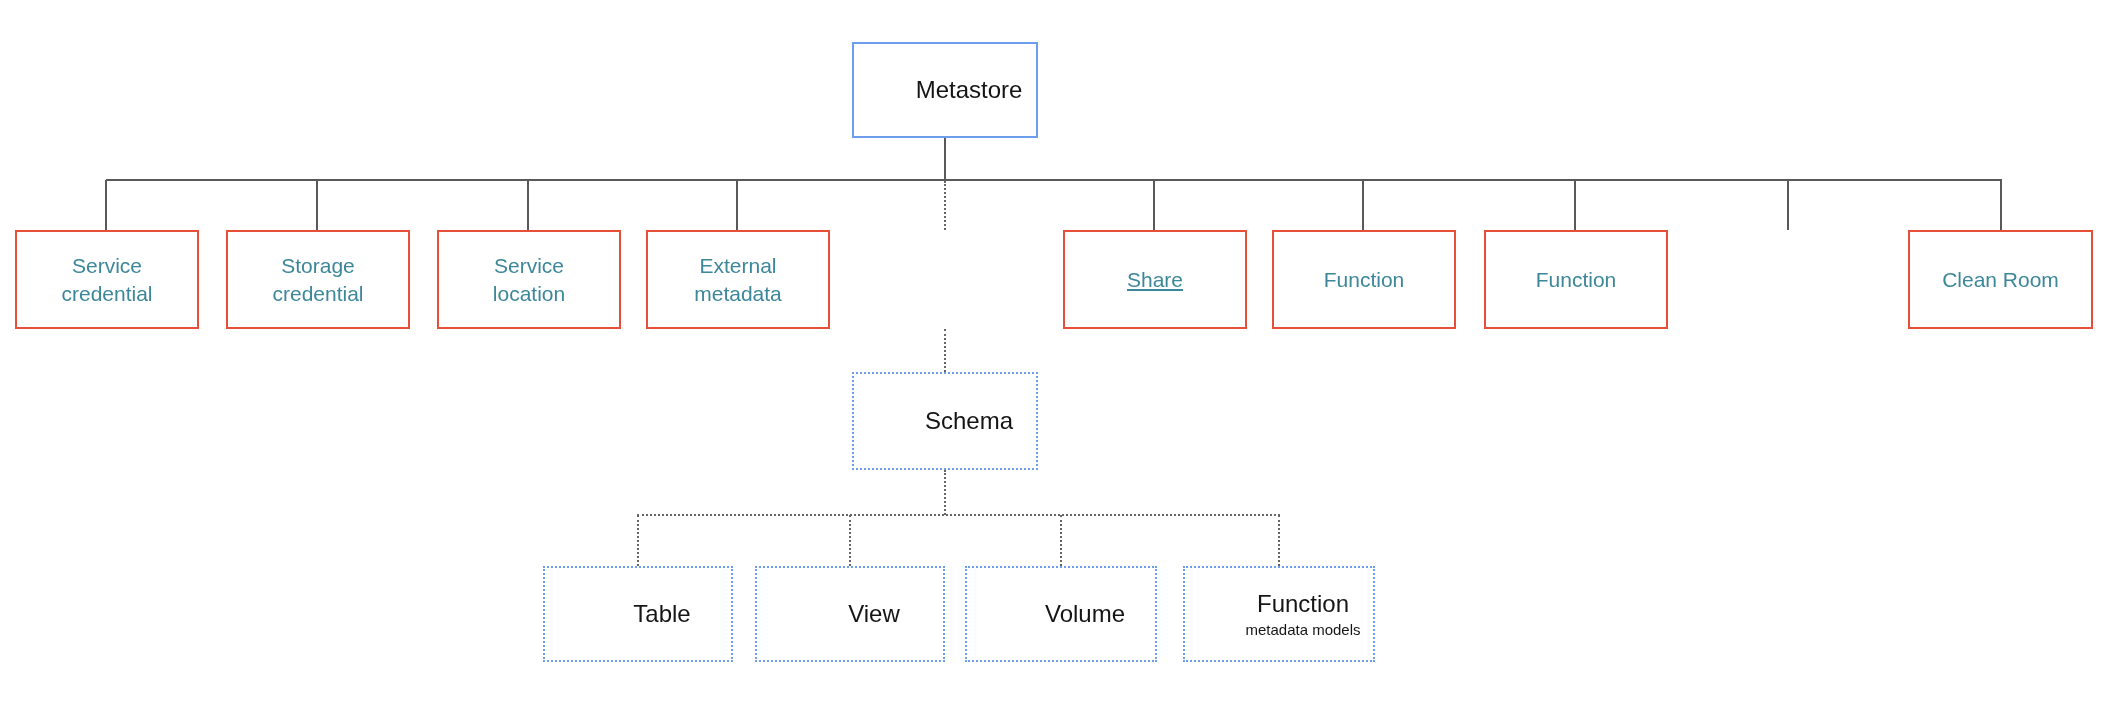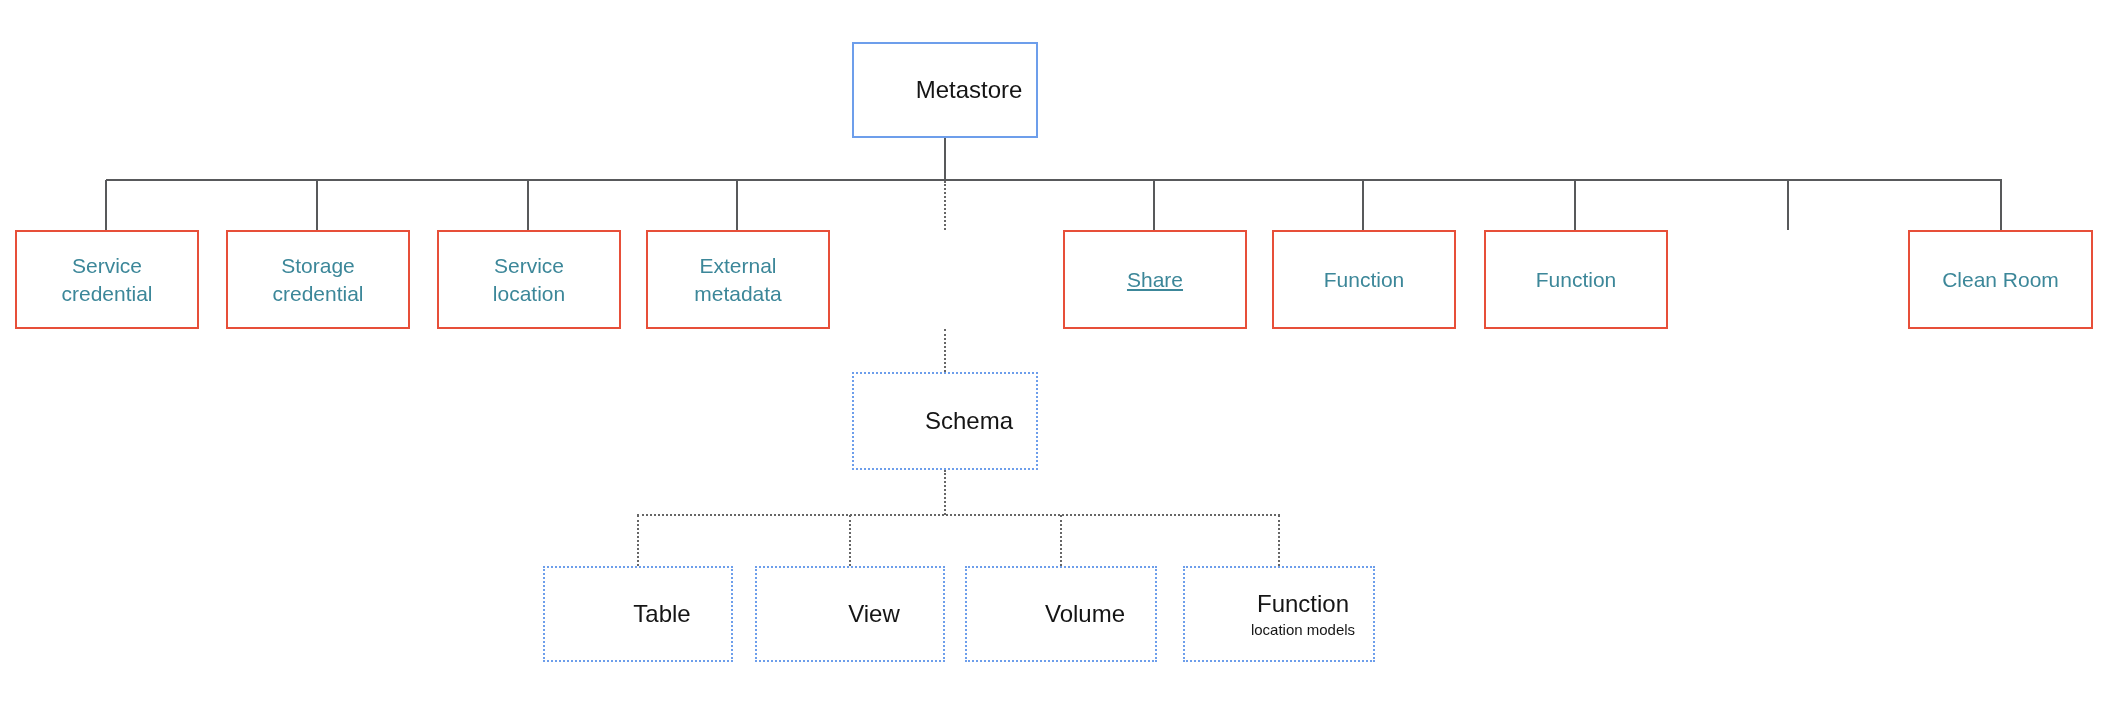--- a/index.html
+++ b/index.html
@@ -127,16 +127,16 @@
     <span>Table</span>
   </div>
   <div class="node node-blue-dotted" style="left:755px;top:566px;width:190px;height:96px;">
     <span>View</span>
   </div>
   <div class="node node-blue-dotted" style="left:965px;top:566px;width:192px;height:96px;">
     <span>Volume</span>
   </div>
   <div class="node node-blue-dotted" style="left:1183px;top:566px;width:192px;height:96px;">
     <span>Function</span>
-    <span class="sublabel">location models</span>
+    <span class="sublabel">metadata models</span>
   </div>
 
 </div>
 
 </body></html>

